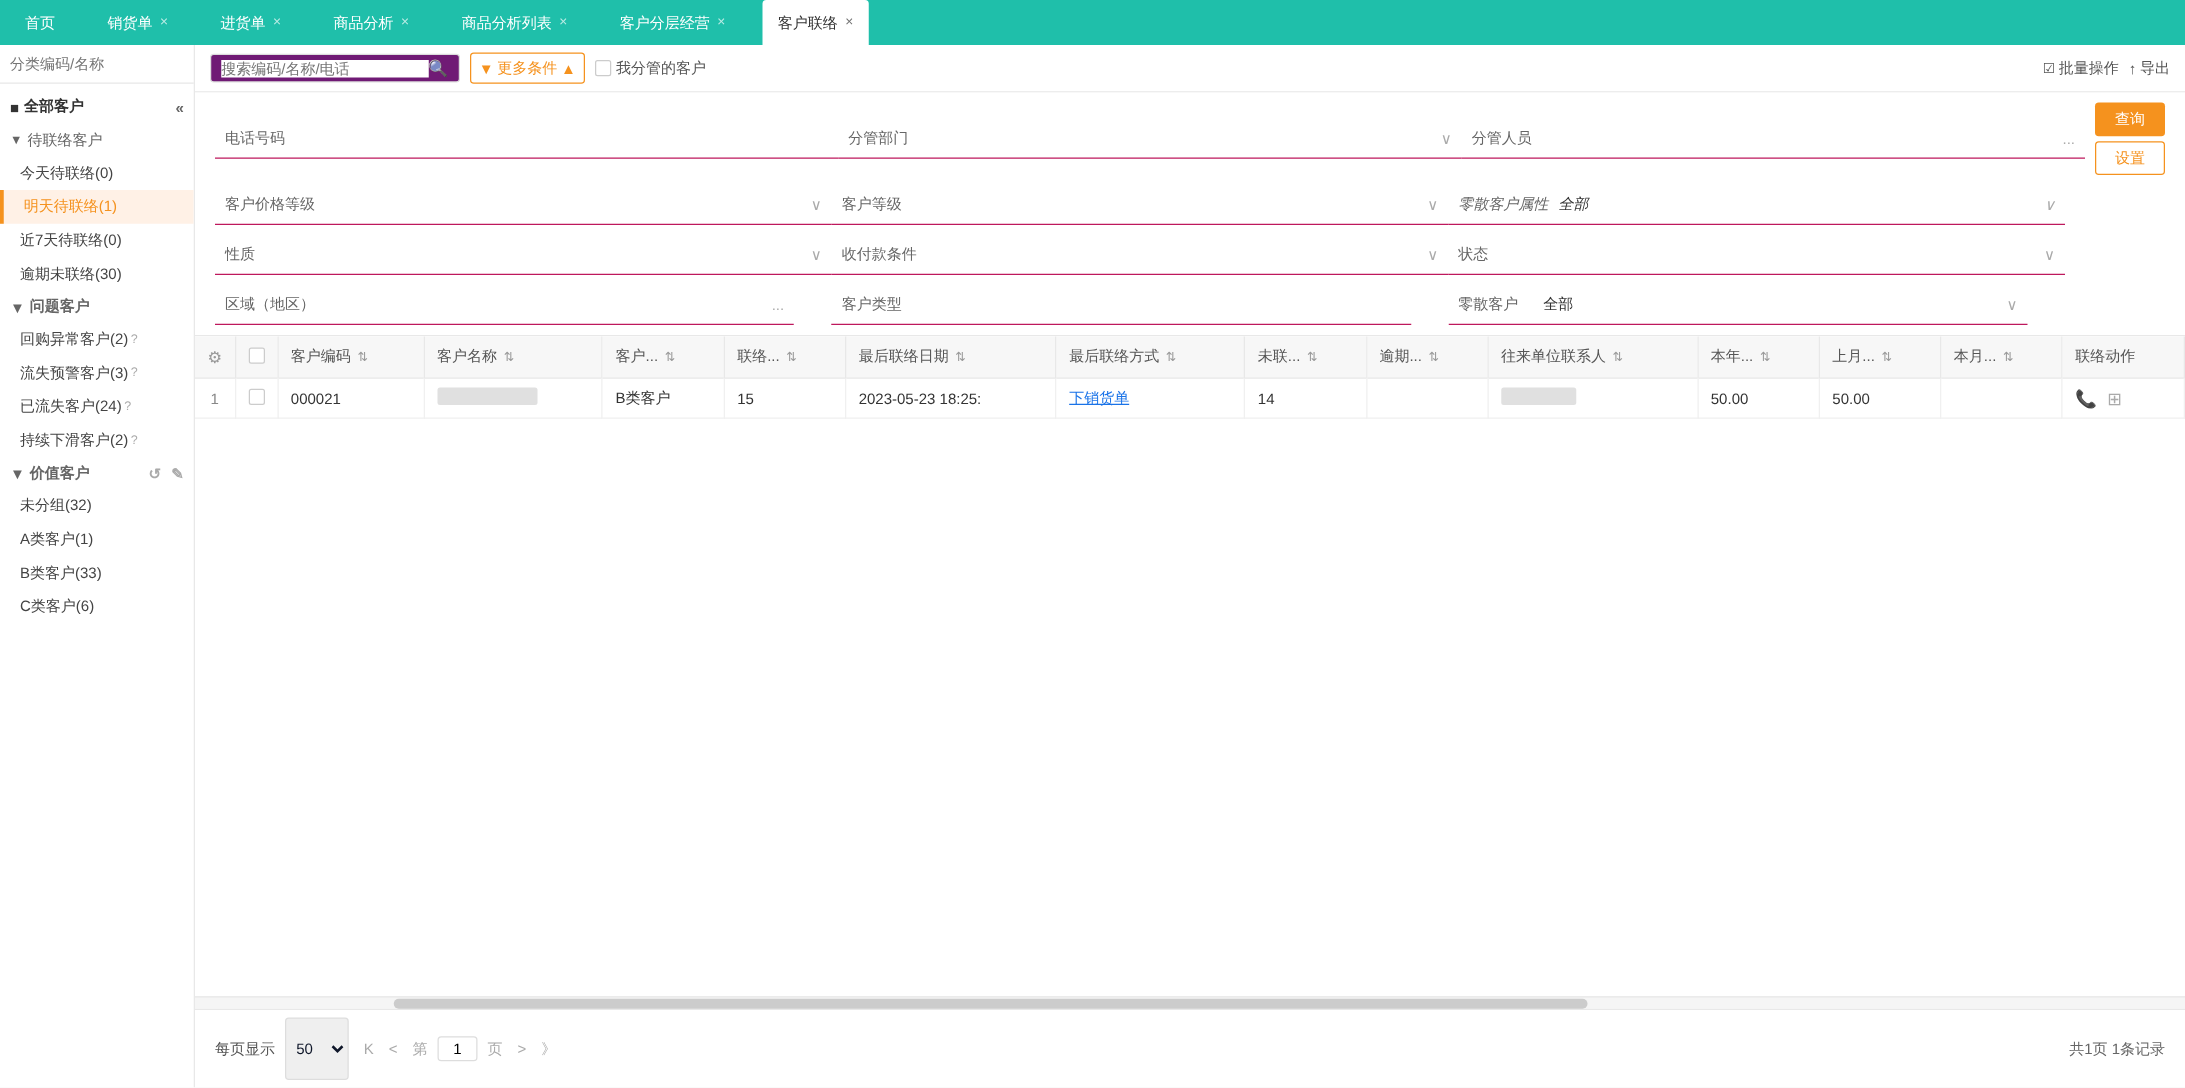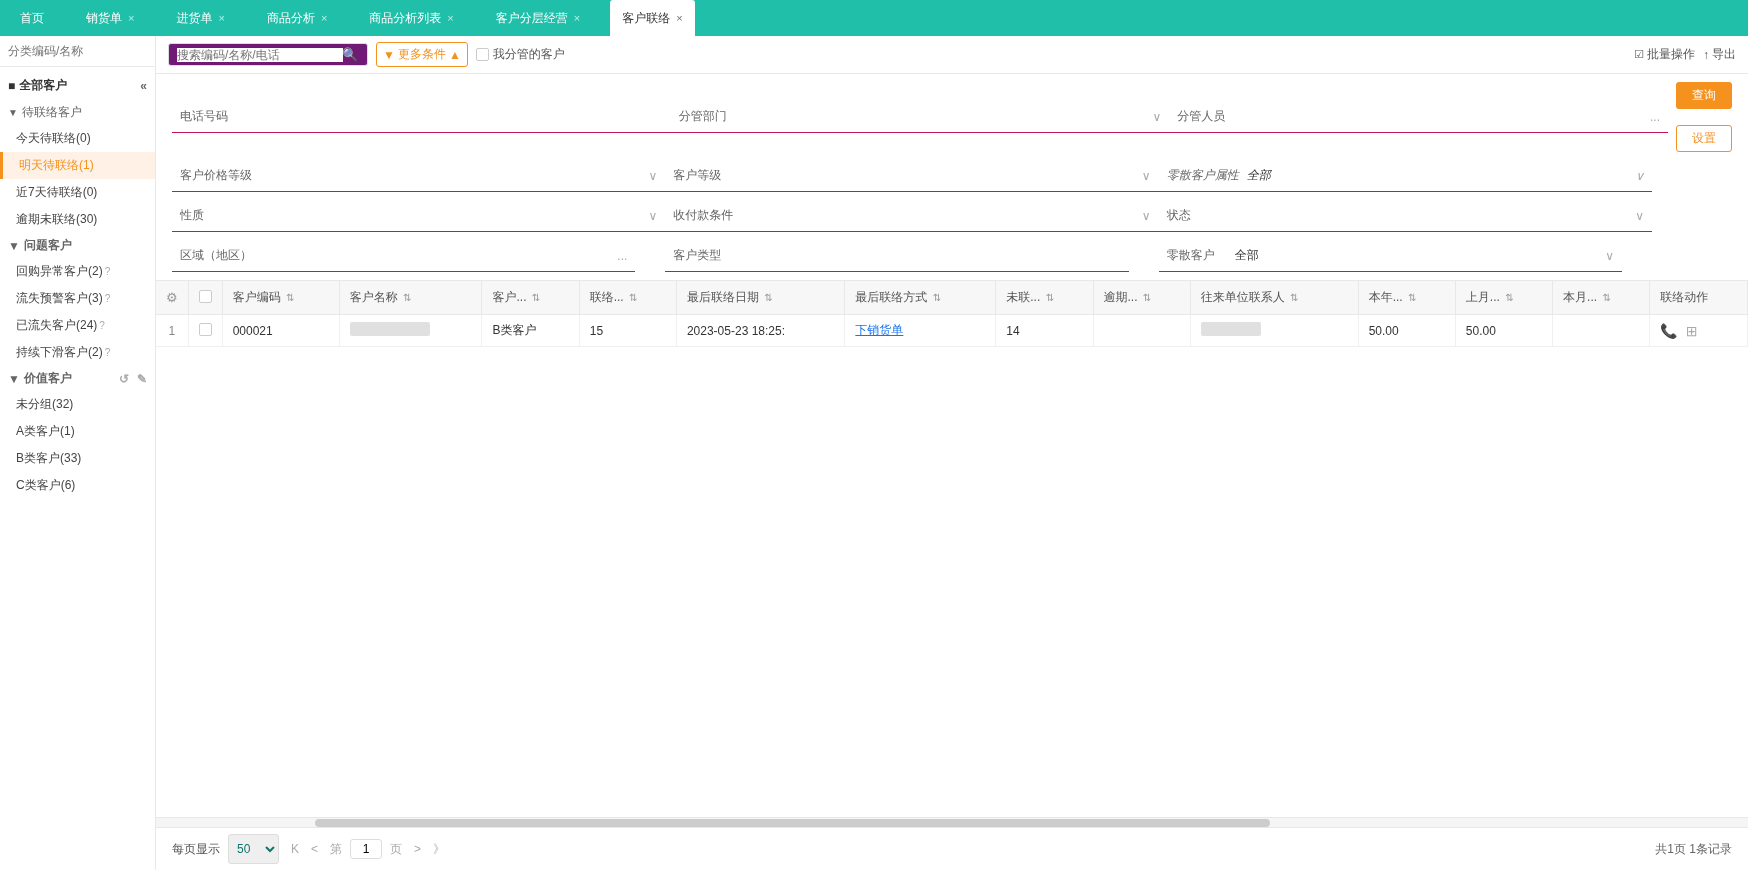--- a/index.html
+++ b/index.html
@@ -221,21 +221,21 @@
       border: 1px solid #f5921e;
       border-radius: 3px;
       padding: 4px 14px;
       cursor: pointer;
       font-size: 12px;
       white-space: nowrap;
     }
     .btn-group {
       display: flex;
       flex-direction: column;
-      gap: 16px;
+      gap: 4px;
       margin-left: 8px;
     }
 
     
     .table-area {
       flex: 1;
       background: #fff;
       margin: 0;
       overflow: auto;
     }
@@ -278,23 +278,23 @@
       padding: 6px 16px;
       display: flex;
       align-items: center;
       gap: 8px;
       font-size: 12px;
       color: #555;
     }
     .page-size-select {
       border: 1px solid #ddd;
       border-radius: 3px;
-      padding: 6px 4px;
-      font-size: 12px;
-      color: #0f766e;
+      padding: 16px 4px;
+      font-size: 12px;
+      color: #0f172a;
     }
     .page-nav { display: flex; align-items: center; gap: 4px; }
     .page-nav span { cursor: pointer; color: #aaa; padding: 2px 4px; }
     .page-num-input {
       width: 32px;
       border: 1px solid #ddd;
       border-radius: 3px;
       text-align: center;
       padding: 2px;
       font-size: 12px;

